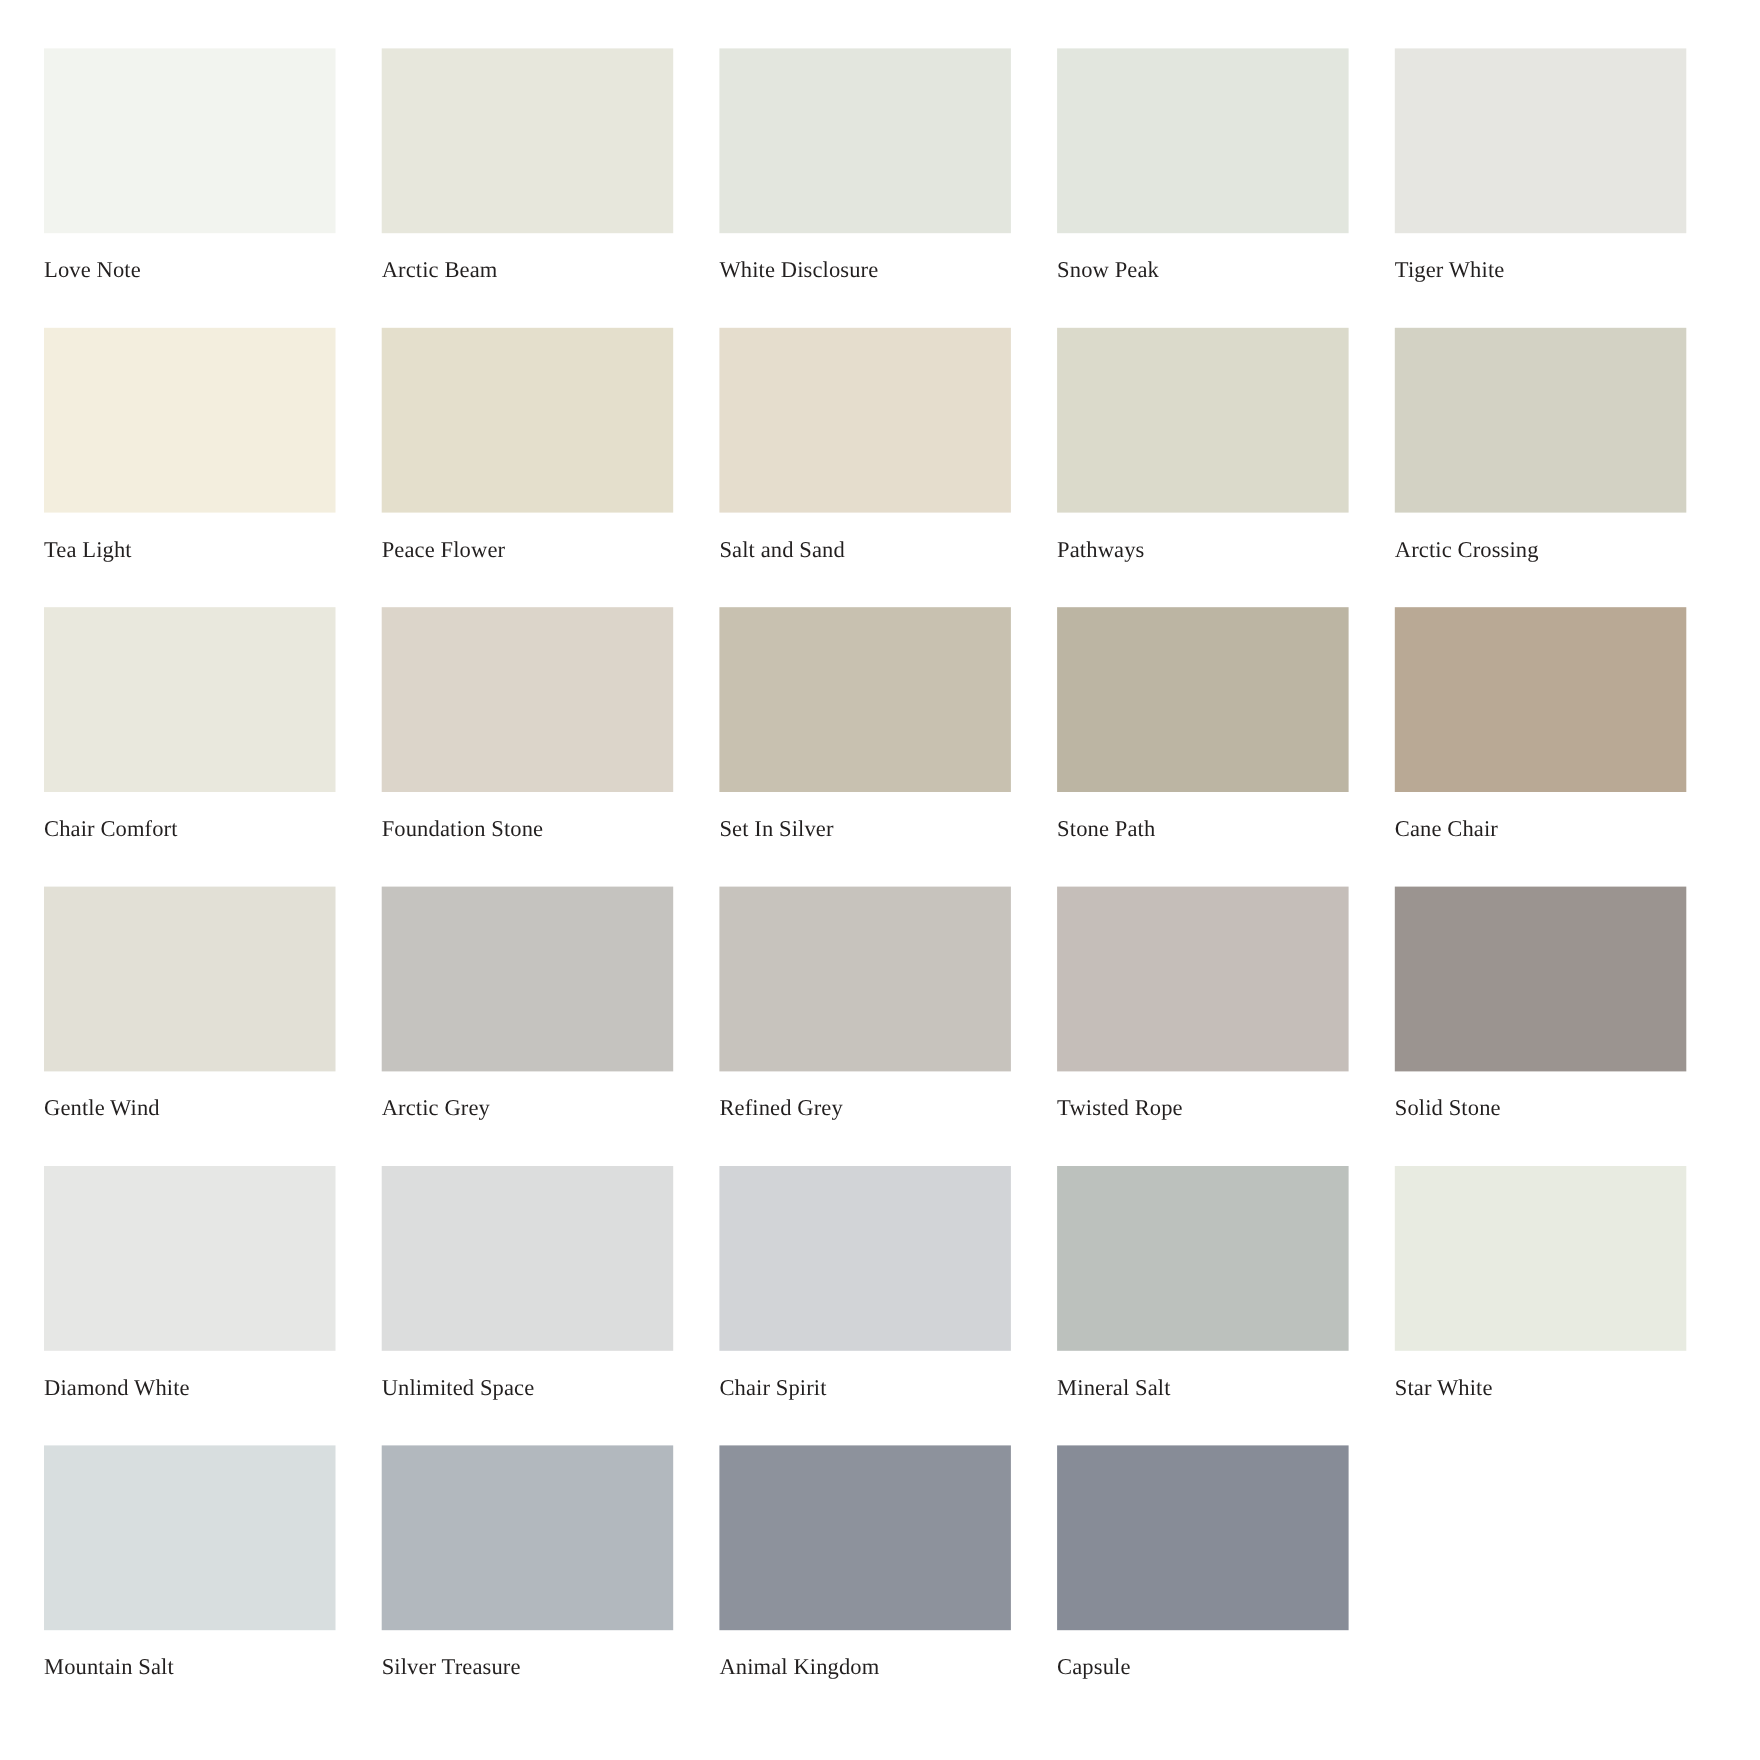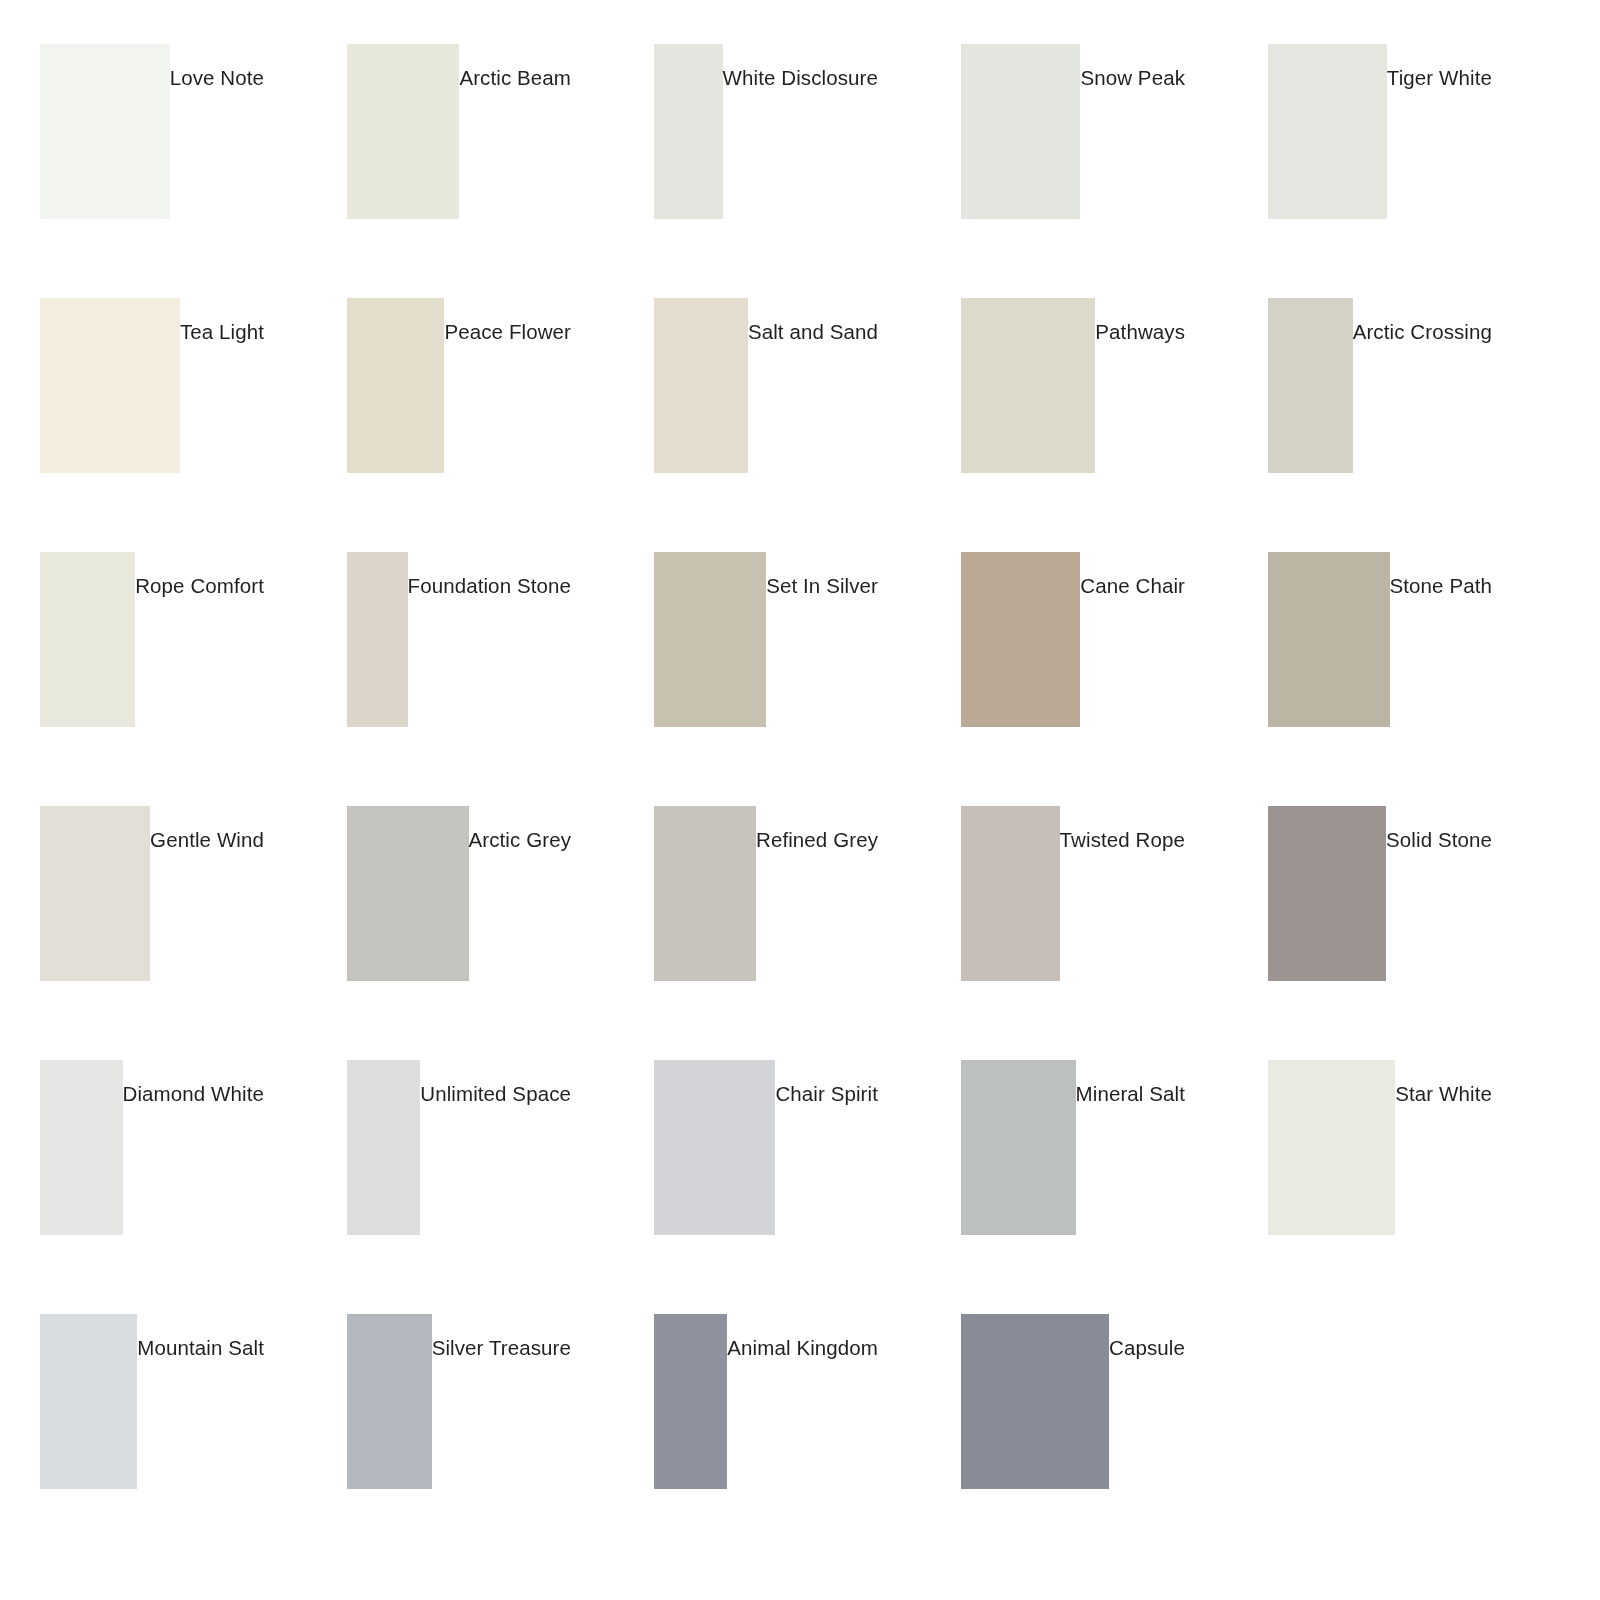--- a/index.html
+++ b/index.html
@@ -23,22 +23,23 @@
     grid-template-columns: repeat(5, 265px);
     grid-template-rows: repeat(6, 212px);
     column-gap: 42px;
     row-gap: 42px;
     align-content: start;
     justify-content: start;
   }
 
   .swatch-cell {
     display: flex;
-    flex-direction: row;
+    flex-direction: column;
     width: 224px;
+    font-family: Liberation Serif, serif;
   }
 
   .swatch-chip {
     width: 265px;
     height: 175px;
     display: block;
   }
 
   .swatch-label {
     margin-top: 24px;
@@ -88,37 +89,37 @@
     <div class="swatch-cell">
       <div class="swatch-chip" style="background-color: rgb(219, 218, 203);"></div>
       <div class="swatch-label">Pathways</div>
     </div>
     <div class="swatch-cell">
       <div class="swatch-chip" style="background-color: rgb(211, 210, 196);"></div>
       <div class="swatch-label">Arctic Crossing</div>
     </div>
     <div class="swatch-cell">
       <div class="swatch-chip" style="background-color: rgb(233, 232, 221);"></div>
-      <div class="swatch-label">Rope Comfort</div>
+      <div class="swatch-label">Chair Comfort</div>
     </div>
     <div class="swatch-cell">
       <div class="swatch-chip" style="background-color: rgb(220, 213, 202);"></div>
       <div class="swatch-label">Foundation Stone</div>
     </div>
     <div class="swatch-cell">
       <div class="swatch-chip" style="background-color: rgb(200, 193, 176);"></div>
       <div class="swatch-label">Set In Silver</div>
     </div>
     <div class="swatch-cell">
+      <div class="swatch-chip" style="background-color: rgb(188, 181, 163);"></div>
+      <div class="swatch-label">Stone Path</div>
+    </div>
+    <div class="swatch-cell">
       <div class="swatch-chip" style="background-color: rgb(185, 169, 149);"></div>
       <div class="swatch-label">Cane Chair</div>
-    </div>
-    <div class="swatch-cell">
-      <div class="swatch-chip" style="background-color: rgb(188, 181, 163);"></div>
-      <div class="swatch-label">Stone Path</div>
     </div>
     <div class="swatch-cell">
       <div class="swatch-chip" style="background-color: rgb(226, 224, 214);"></div>
       <div class="swatch-label">Gentle Wind</div>
     </div>
     <div class="swatch-cell">
       <div class="swatch-chip" style="background-color: rgb(197, 195, 191);"></div>
       <div class="swatch-label">Arctic Grey</div>
     </div>
     <div class="swatch-cell">

